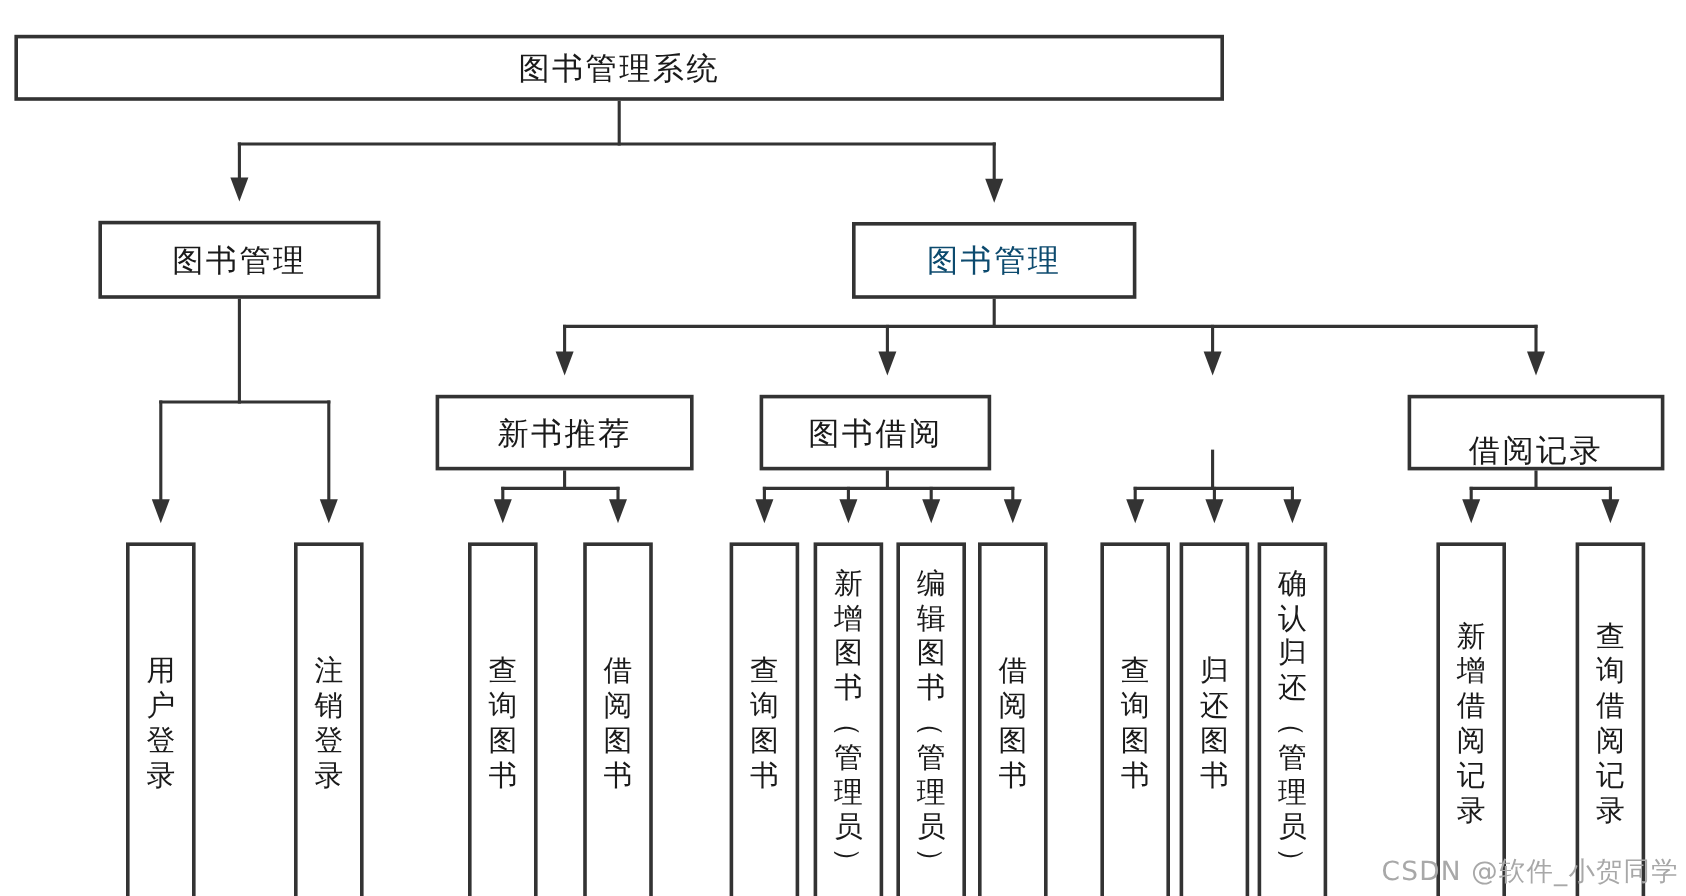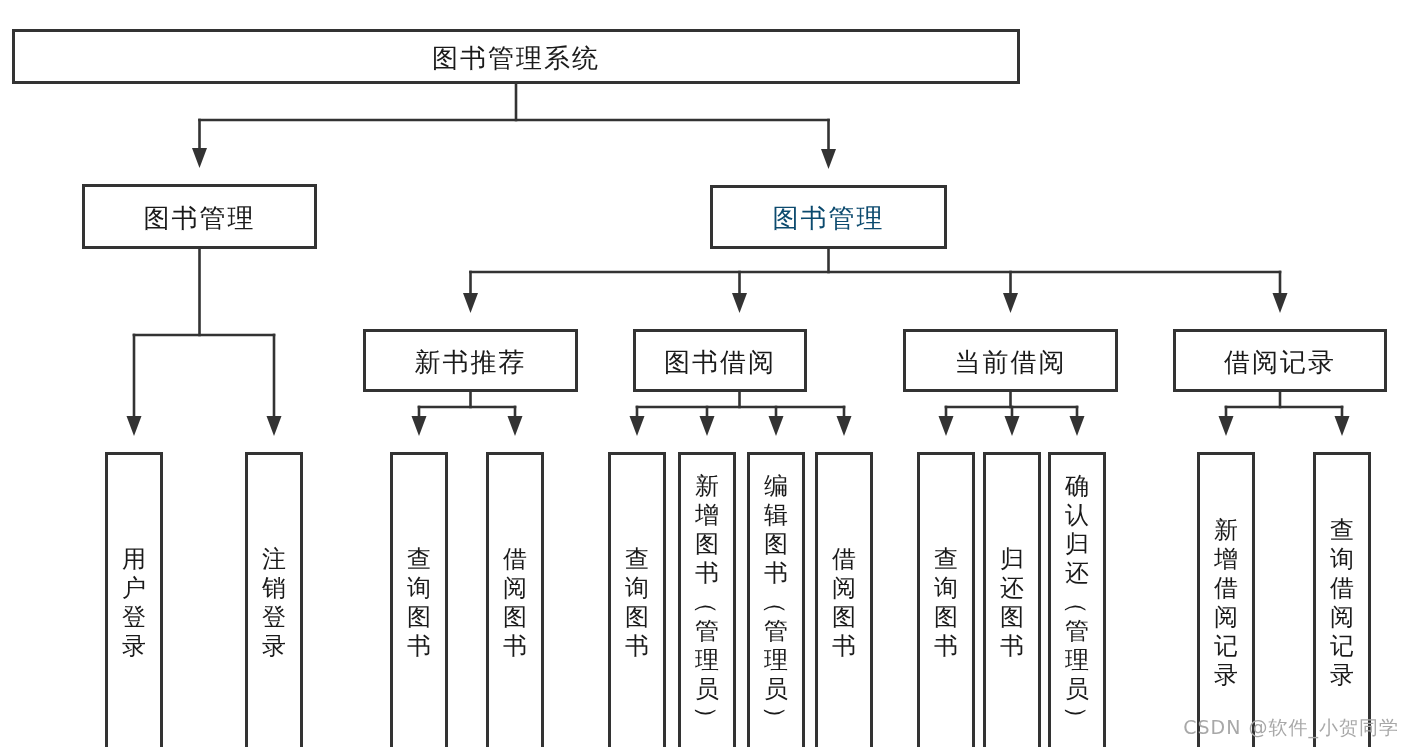--- a/index.html
+++ b/index.html
@@ -53,21 +53,21 @@
     line-height: 1;
     margin: 2.5px 0;
   }
   .vchar.rot {
     transform: rotate(90deg);
   }
   .watermark {
     position: absolute;
     right: 6px;
     bottom: 6px;
-    font-size: 19px;
+    font-size: 22px;
     letter-spacing: 1px;
     white-space: nowrap;
   }
 </style>
 </head>
 <body>
 
 <div class="canvas">
 
   <svg class="connectors" viewBox="0 0 1405 747" xmlns="http://www.w3.org/2000/svg">
@@ -132,27 +132,24 @@
   <div class="nbox" style="left: 82px; top: 168px; width: 235px; height: 65px; border-color: rgb(51, 51, 51); background: rgb(255, 255, 255); color: rgb(26, 26, 26);">
     <span class="hlabel">图书管理</span>
   </div>
   <div class="nbox" style="left: 710px; top: 169px; width: 237px; height: 64px; border-color: rgb(51, 51, 51); background: rgb(255, 255, 255); color: #0c4a6e;">
     <span class="hlabel">图书管理</span>
   </div>
 
   <div class="nbox" style="left: 363px; top: 313px; width: 215px; height: 63px; border-color: rgb(51, 51, 51); background: rgb(255, 255, 255); color: rgb(26, 26, 26);">
     <span class="hlabel">新书推荐</span>
   </div>
-  <div class="nbox" style="left: 633px; top: 313px; width: 174px; height: 63px; border-color: rgb(51, 51, 51); background: rgb(255, 255, 255); color: rgb(26, 26, 26);">
+  <div class="nbox" style="left: 633px; top: 313px; width: 193px; height: 63px; border-color: rgb(51, 51, 51); background: rgb(255, 255, 255); color: rgb(26, 26, 26);">
     <span class="hlabel">图书借阅</span>
   </div>
-  <div class="nbox" style="left: 903px; top: 313px; width: 215px; height: 63px; border-color: rgb(51, 51, 51); background: rgb(255, 255, 255); color: rgb(26, 26, 26);">
-    <span class="hlabel">当前借阅</span>
-  </div>
-  <div class="nbox" style="left: 1173px; top: 313px; width: 214px; height: 63px; border-color: rgb(51, 51, 51); background: rgb(255, 255, 255); color: rgb(26, 26, 26);">
+  <div class="nbox" style="left: 1173px; top: 313px; width: 214px; height: 63px; border-color: rgb(51, 51, 51); background: rgb(255, 255, 255); color: rgb(26, 26, 26); align-items: flex-end;">
     <span class="hlabel">借阅记录</span>
   </div>
 
   <div class="nbox vbox" style="left: 105px; top: 436px; width: 58px; height: 300px; border-color: rgb(51, 51, 51); background: rgb(255, 255, 255); color: rgb(26, 26, 26);">
     <span class="vlabel">
         <span class="vchar">用</span>
         <span class="vchar">户</span>
         <span class="vchar">登</span>
         <span class="vchar">录</span>
       </span>

